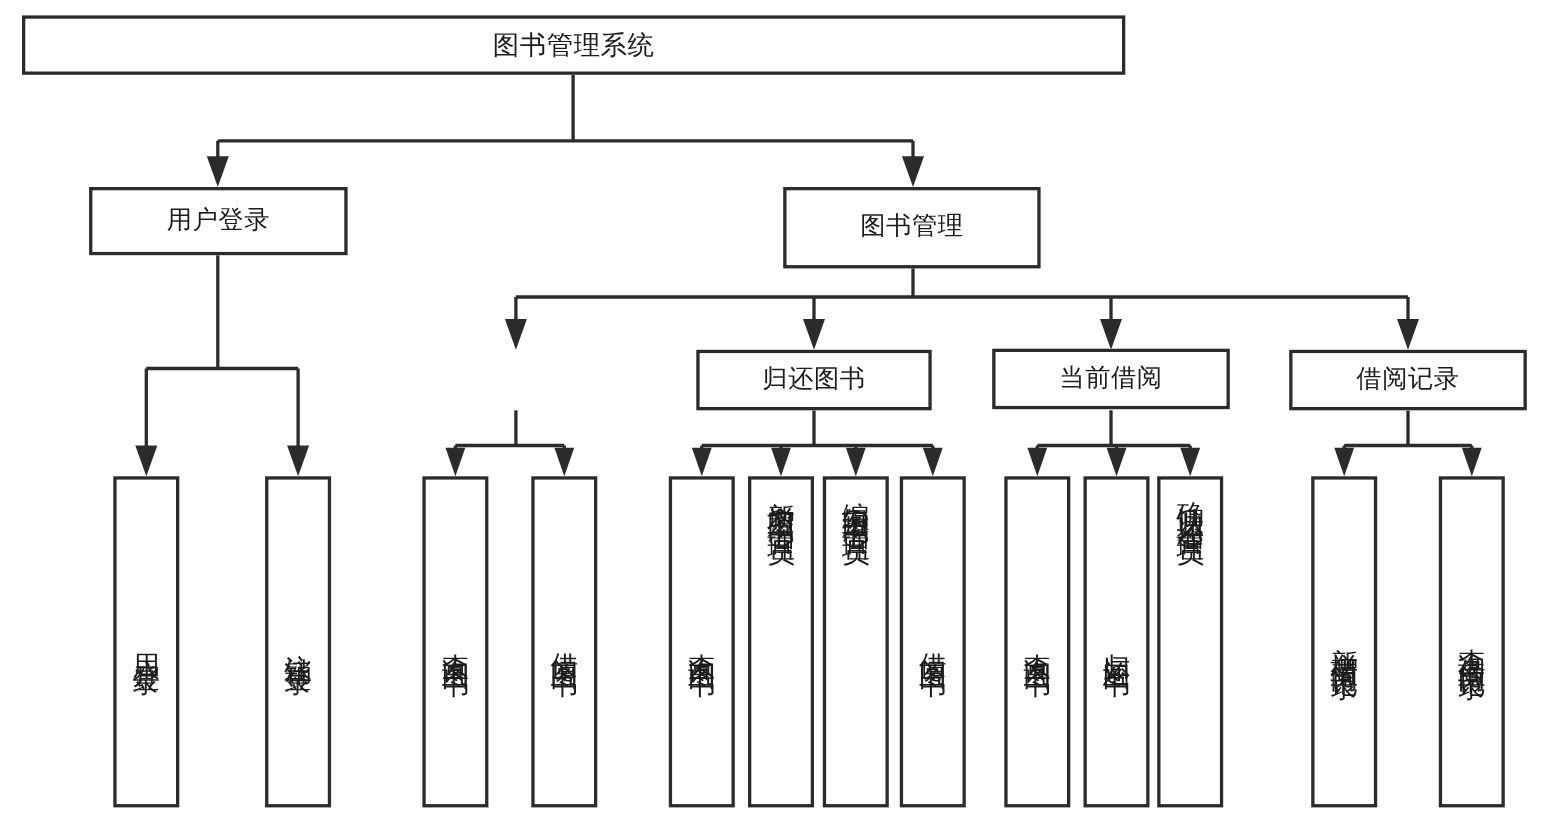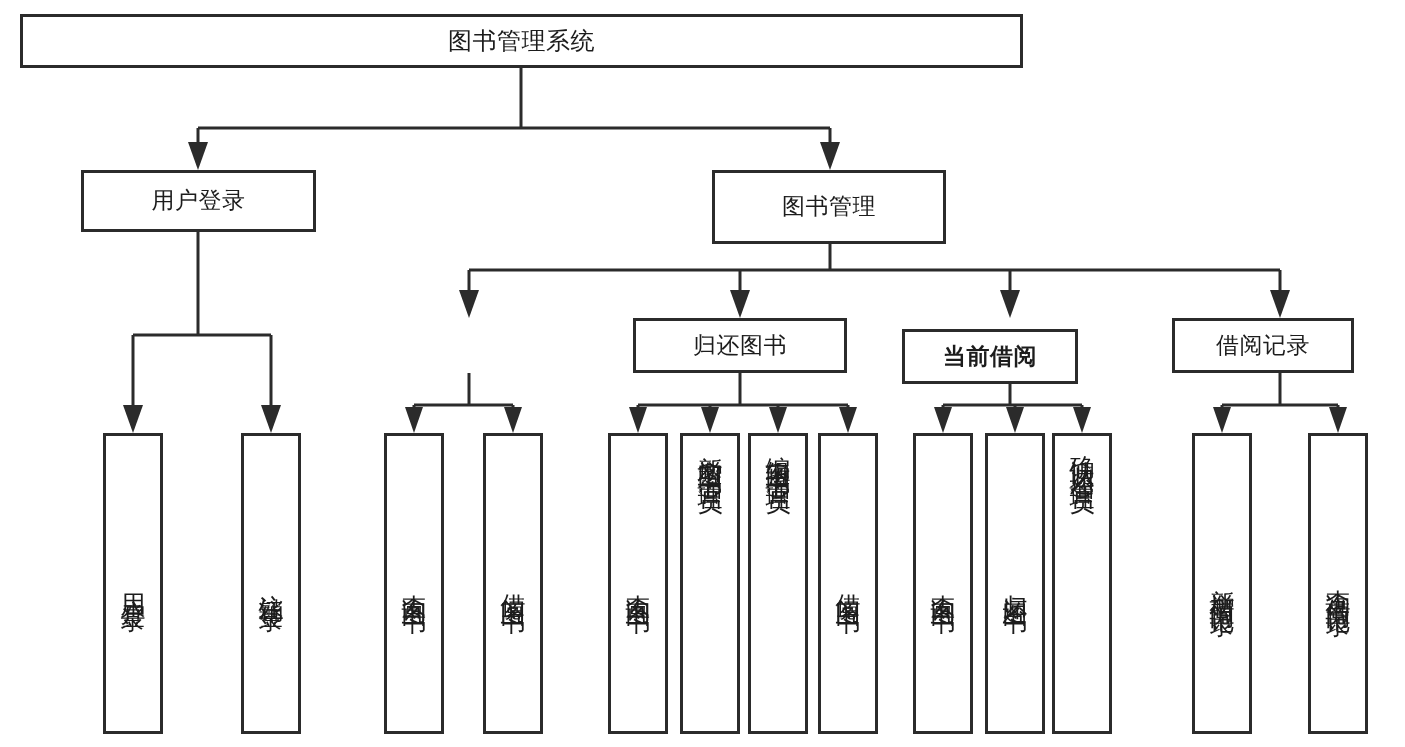--- a/index.html
+++ b/index.html
@@ -170,24 +170,24 @@
   <div class="node horiz" id="node-l1-0" style="left: 81px; top: 170px; width: 235px; height: 62px;">
     <span class="label">用户登录</span>
   </div>
   <div class="node horiz" id="node-l1-1" style="left: 712px; top: 170px; width: 234px; height: 74px;">
     <span class="label">图书管理</span>
   </div>
 
   <div class="node horiz" id="node-l2-1" style="left: 633px; top: 318px; width: 214px; height: 55px;">
     <span class="label">归还图书</span>
   </div>
-  <div class="node horiz" id="node-l2-2" style="left: 902px; top: 329px; width: 176px; height: 55px; font-weight: bold;">
+  <div class="node horiz" id="node-l2-2" style="left: 902px; top: 317px; width: 216px; height: 55px;">
     <span class="label">当前借阅</span>
   </div>
-  <div class="node horiz" id="node-l2-3" style="left: 1172px; top: 318px; width: 182px; height: 55px;">
+  <div class="node horiz" id="node-l2-3" style="left: 1172px; top: 318px; width: 216px; height: 55px;">
     <span class="label">借阅记录</span>
   </div>
 
   <div class="node vert short" id="node-leaf-0" style="left: 103px; top: 433px; width: 60px; height: 301px;">
     <span class="label">用户登录</span>
   </div>
   <div class="node vert short" id="node-leaf-1" style="left: 241px; top: 433px; width: 60px; height: 301px;">
     <span class="label">注销登录</span>
   </div>
   <div class="node vert short" id="node-leaf-2" style="left: 384px; top: 433px; width: 60px; height: 301px;">

